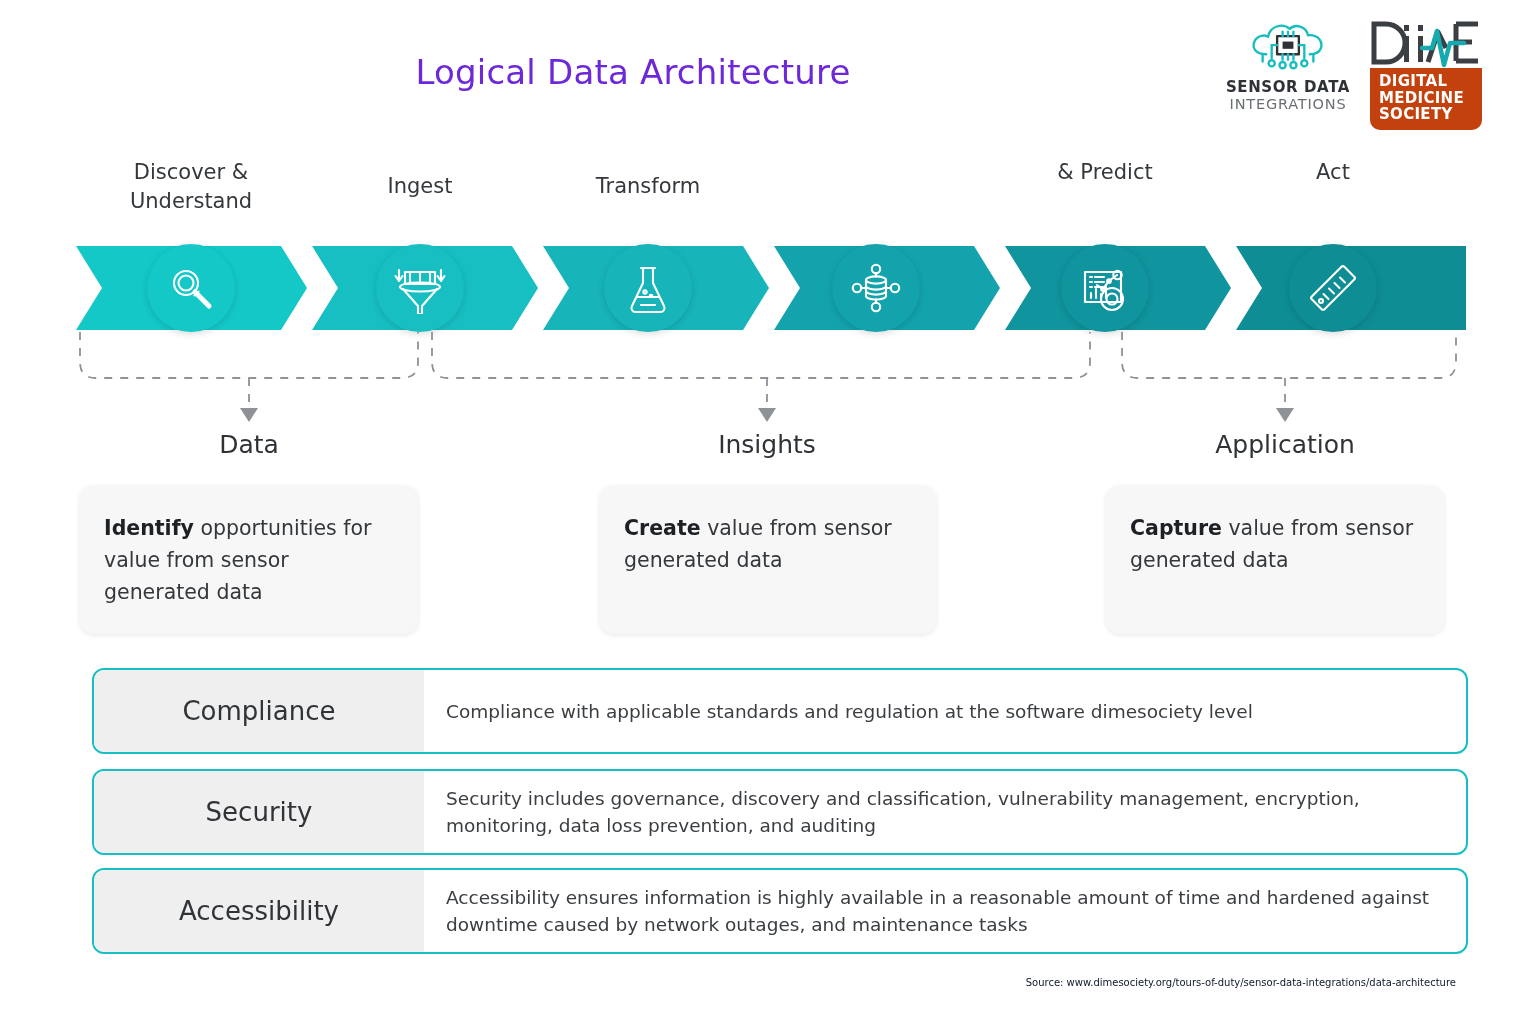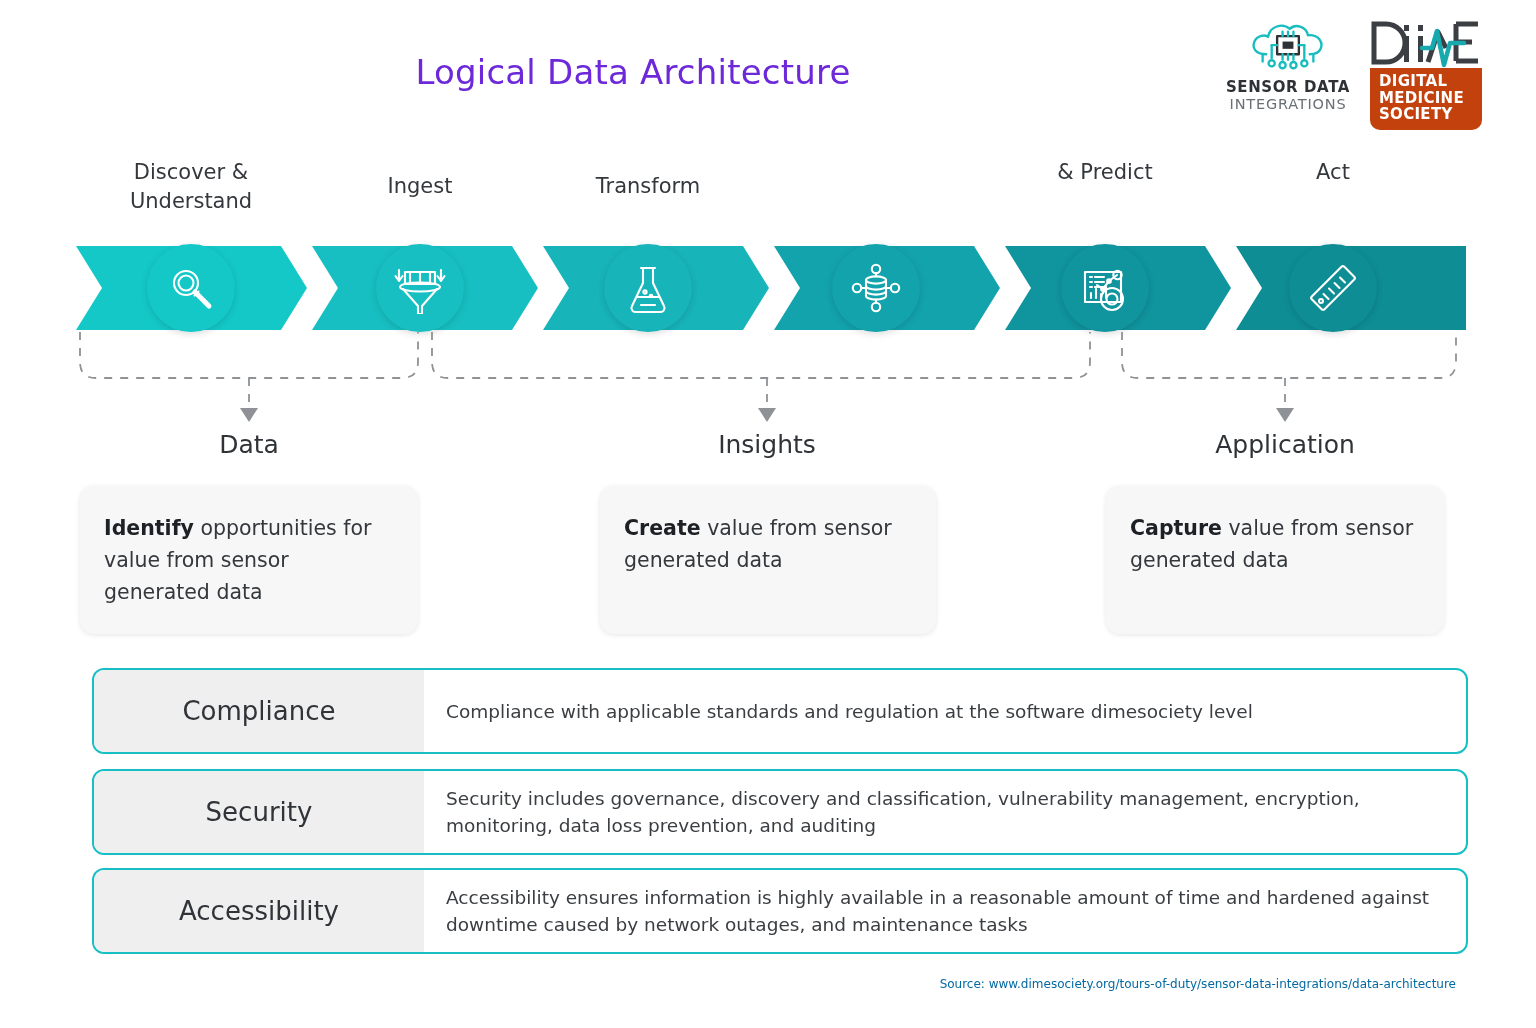--- a/index.html
+++ b/index.html
@@ -135,22 +135,22 @@
     font-size: 18.5px;
     line-height: 27px;
     color: #3a3e42;
   }
 
   
   .source {
     position: absolute;
     right: 80px;
     top: 977px;
-    font-size: 12px;
-    color: #0369a1;
+    font-size: 10px;
+    color: #0f172a;
   }
 </style>
 </head>
 <body>
 
 <div class="page-title">Logical Data Architecture</div>
 
 <div class="logos">
 
   <div class="logo-sdi">

